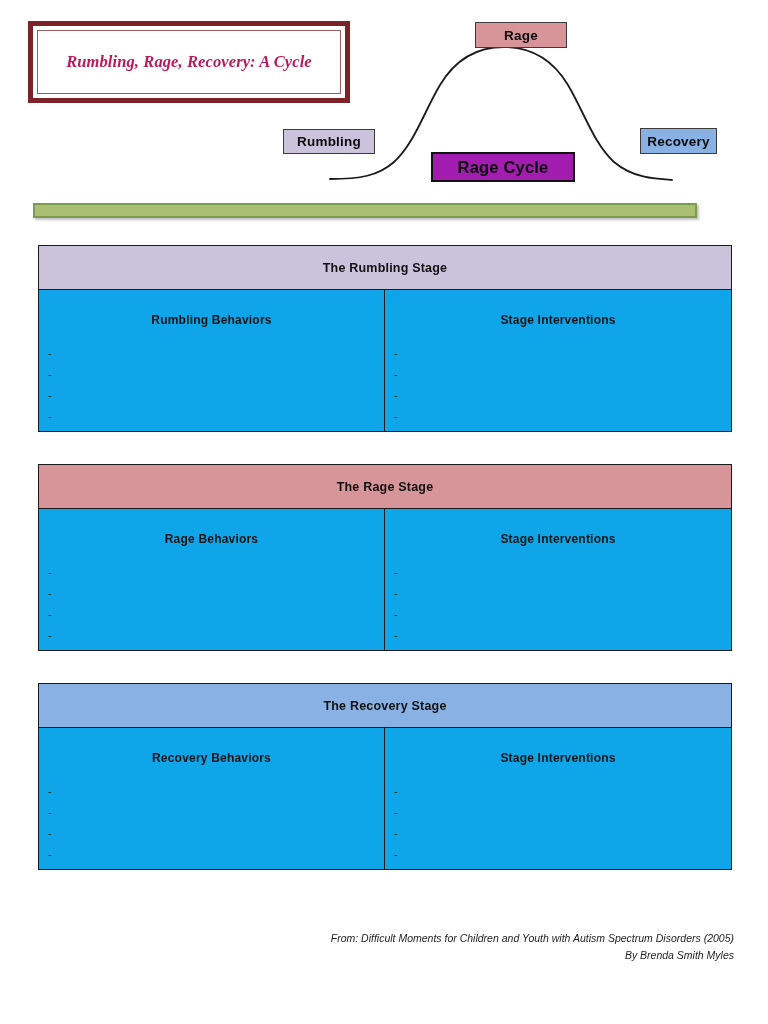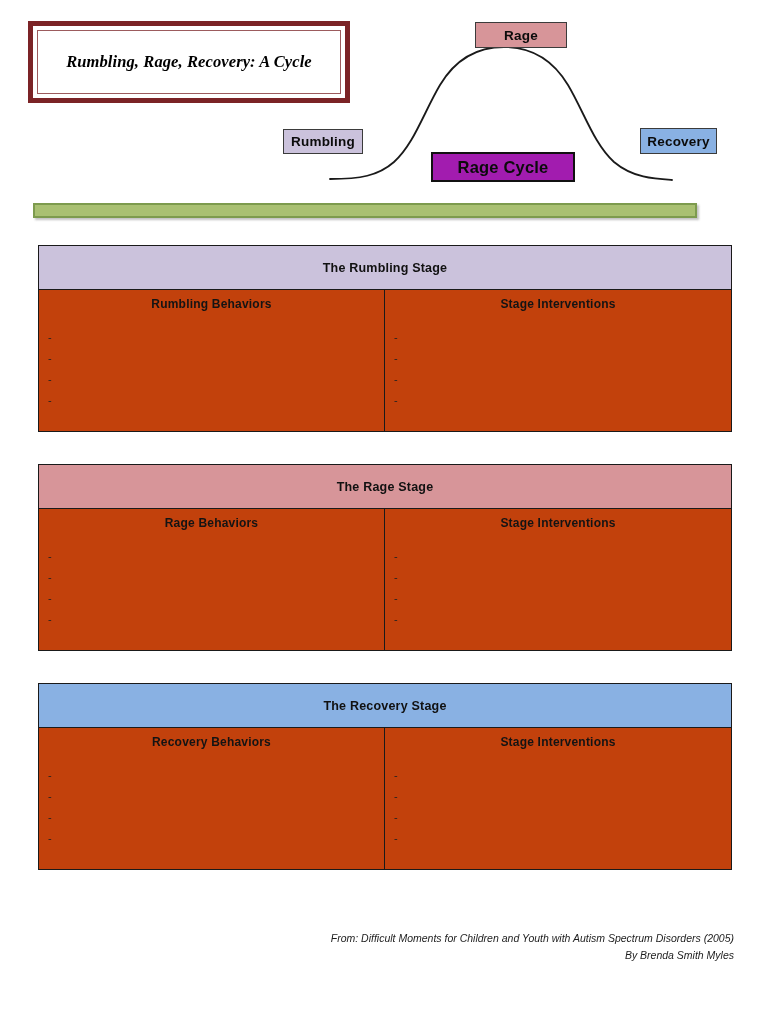--- a/index.html
+++ b/index.html
@@ -37,21 +37,21 @@
     box-sizing: border-box;
     display: flex;
     align-items: center;
     justify-content: center;
   }
   .title-text {
     font-family: "Liberation Serif", serif;
     font-style: italic;
     font-weight: bold;
     font-size: 16.5px;
-    color: #000000;
+    color: #be185d;
     letter-spacing: 0.1px;
     white-space: nowrap;
   }
 
   
   .curve-area {
     position: absolute;
     left: 0;
     top: 0;
     width: 768px;
@@ -77,21 +77,21 @@
     top: 22px;
     width: 92px;
     height: 26px;
     background: #D79599;
     border: 1px solid #3b3b3b;
     font-size: 13.5px;
   }
   .cbox-rumbling {
     left: 283px;
     top: 129px;
-    width: 80px;
+    width: 92px;
     height: 25px;
     background: #CBC2DC;
     border: 1px solid #3b3b3b;
     font-size: 13.5px;
   }
   .cbox-recovery {
     left: 640px;
     top: 128px;
     width: 77px;
     height: 26px;
@@ -122,21 +122,21 @@
     box-shadow: 2px 2px 2px rgba(120,120,120,0.45);
   }
 
   
   .stage-table {
     position: absolute;
     left: 38px;
     width: 694px;
     border: 1.5px solid #1a1a1a;
     box-sizing: border-box;
-    background: #c2410c;
+    background: #0ea5e9;
   }
   .stage-header {
     height: 44px;
     border-bottom: 1.5px solid #1a1a1a;
     display: flex;
     align-items: center;
     justify-content: center;
     font-size: 12.5px;
     font-weight: bold;
     color: #111111;
@@ -148,21 +148,21 @@
   .hdr-recovery { background: #89B1E3; }
 
   .stage-body {
     display: flex;
     height: 141px;
   }
   .stage-col {
     flex: 1 1 50%;
     box-sizing: border-box;
     position: relative;
-    padding-top: 7px;
+    padding-top: 23px;
   }
   .stage-col.left {
     border-right: 1.5px solid #1a1a1a;
   }
   .col-title {
     text-align: center;
     font-size: 12px;
     font-weight: bold;
     color: #141414;
     letter-spacing: 0.2px;

